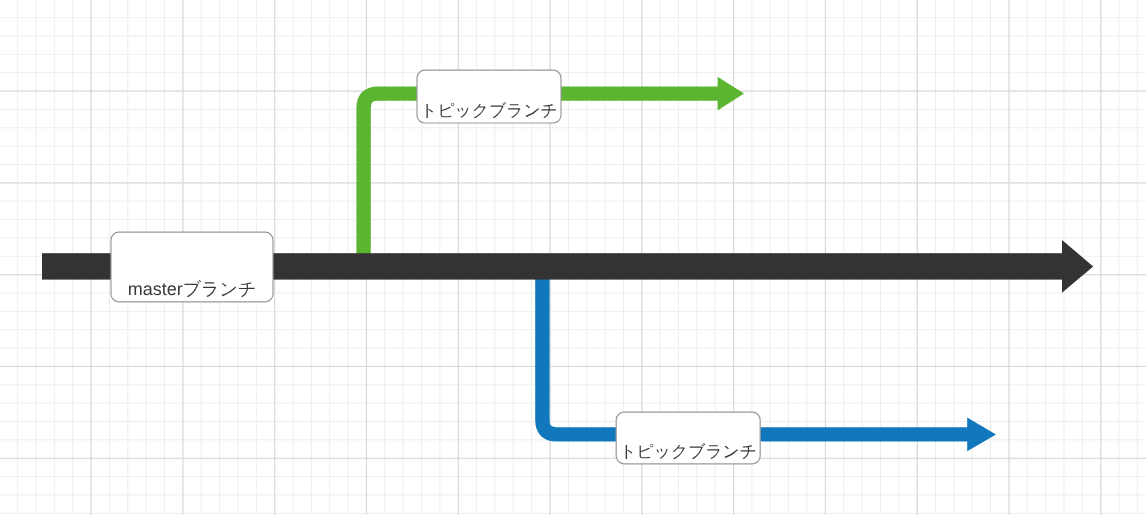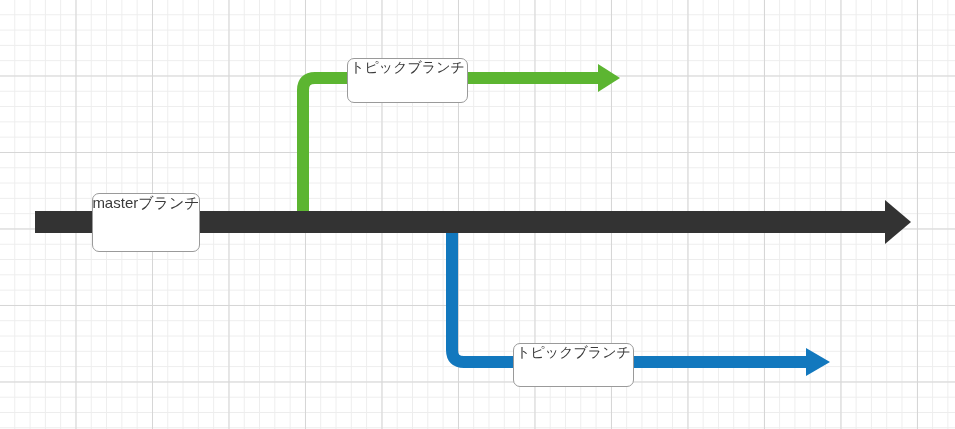--- a/index.html
+++ b/index.html
@@ -35,29 +35,29 @@
     width: 955px;
     height: 429px;
   }
   .label-box {
     position: absolute;
     box-sizing: border-box;
     background: #ffffff;
     border: 1px solid #9a9a9a;
     border-radius: 7px;
     display: flex;
-    align-items: flex-start;
+    align-items: flex-end;
     justify-content: center;
     color: #3a3a3a;
     white-space: nowrap;
   }
   #label-master {
     left: 92px;
     top: 193px;
-    width: 108px;
+    width: 136px;
     height: 59px;
     font-size: 15px;
   }
   #label-topic-green {
     left: 347px;
     top: 58px;
     width: 121px;
     height: 45px;
     font-size: 14px;
   }

